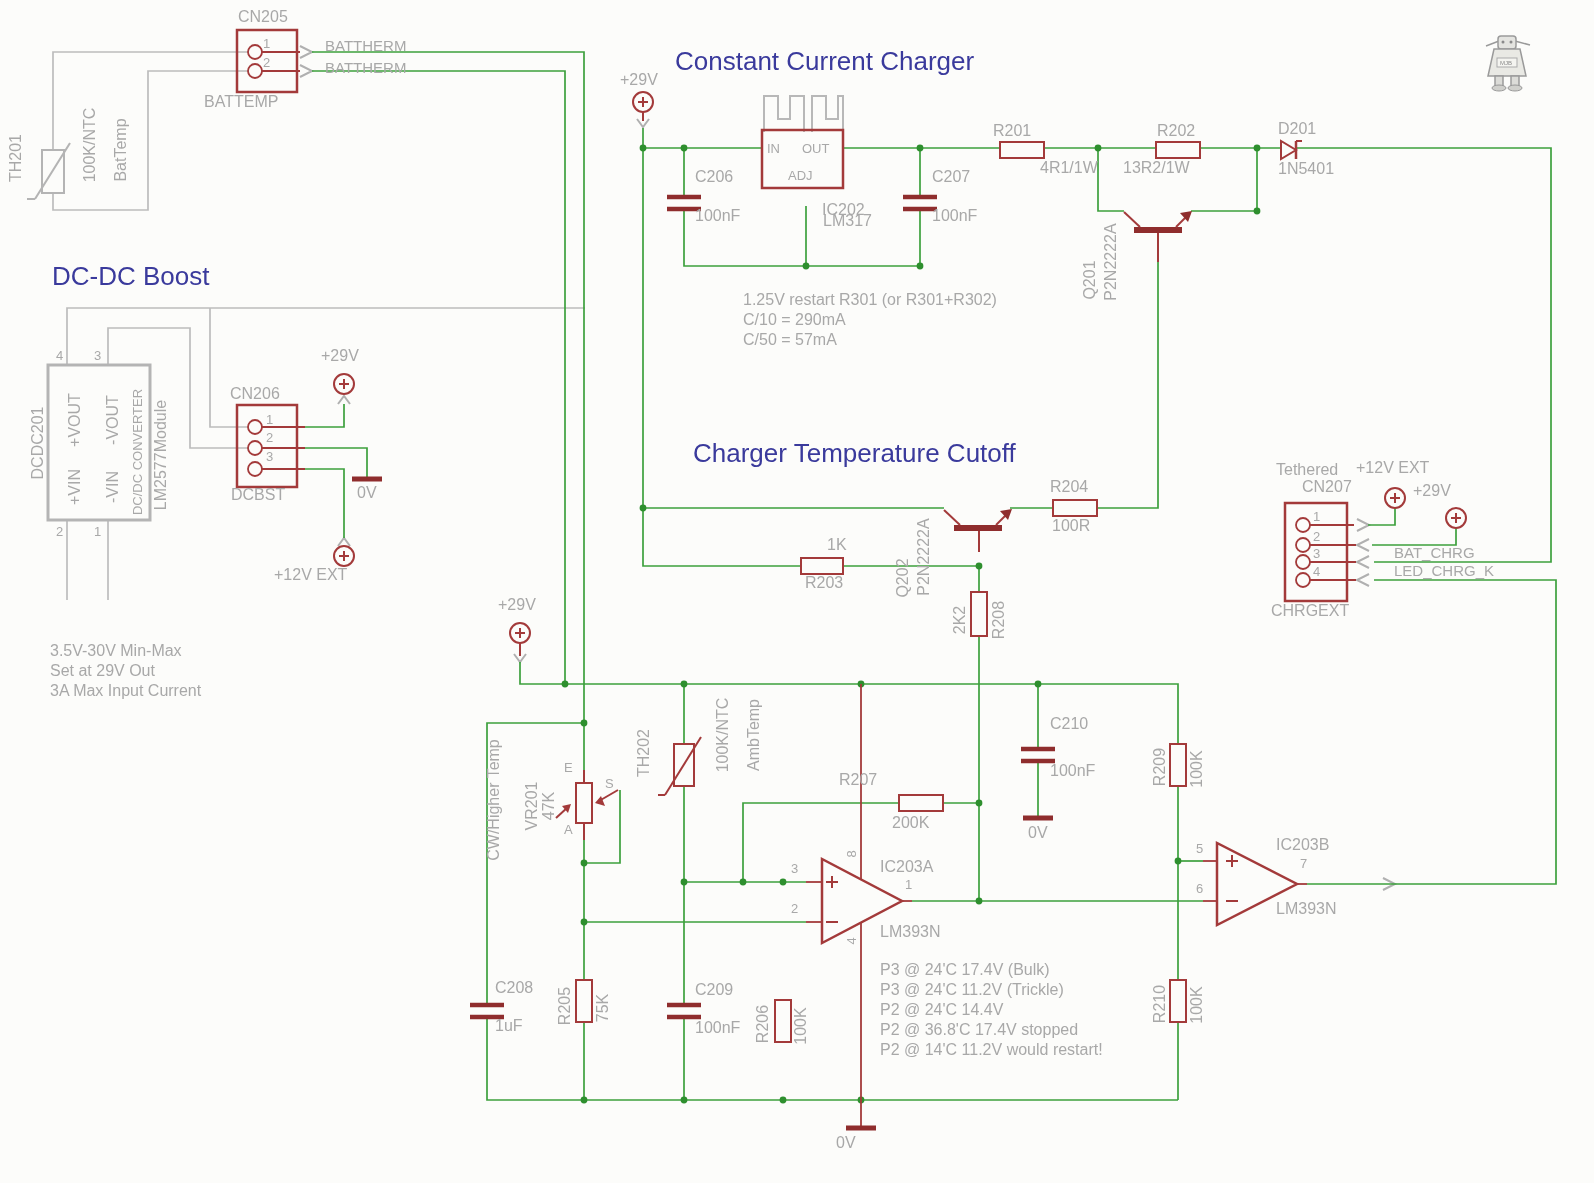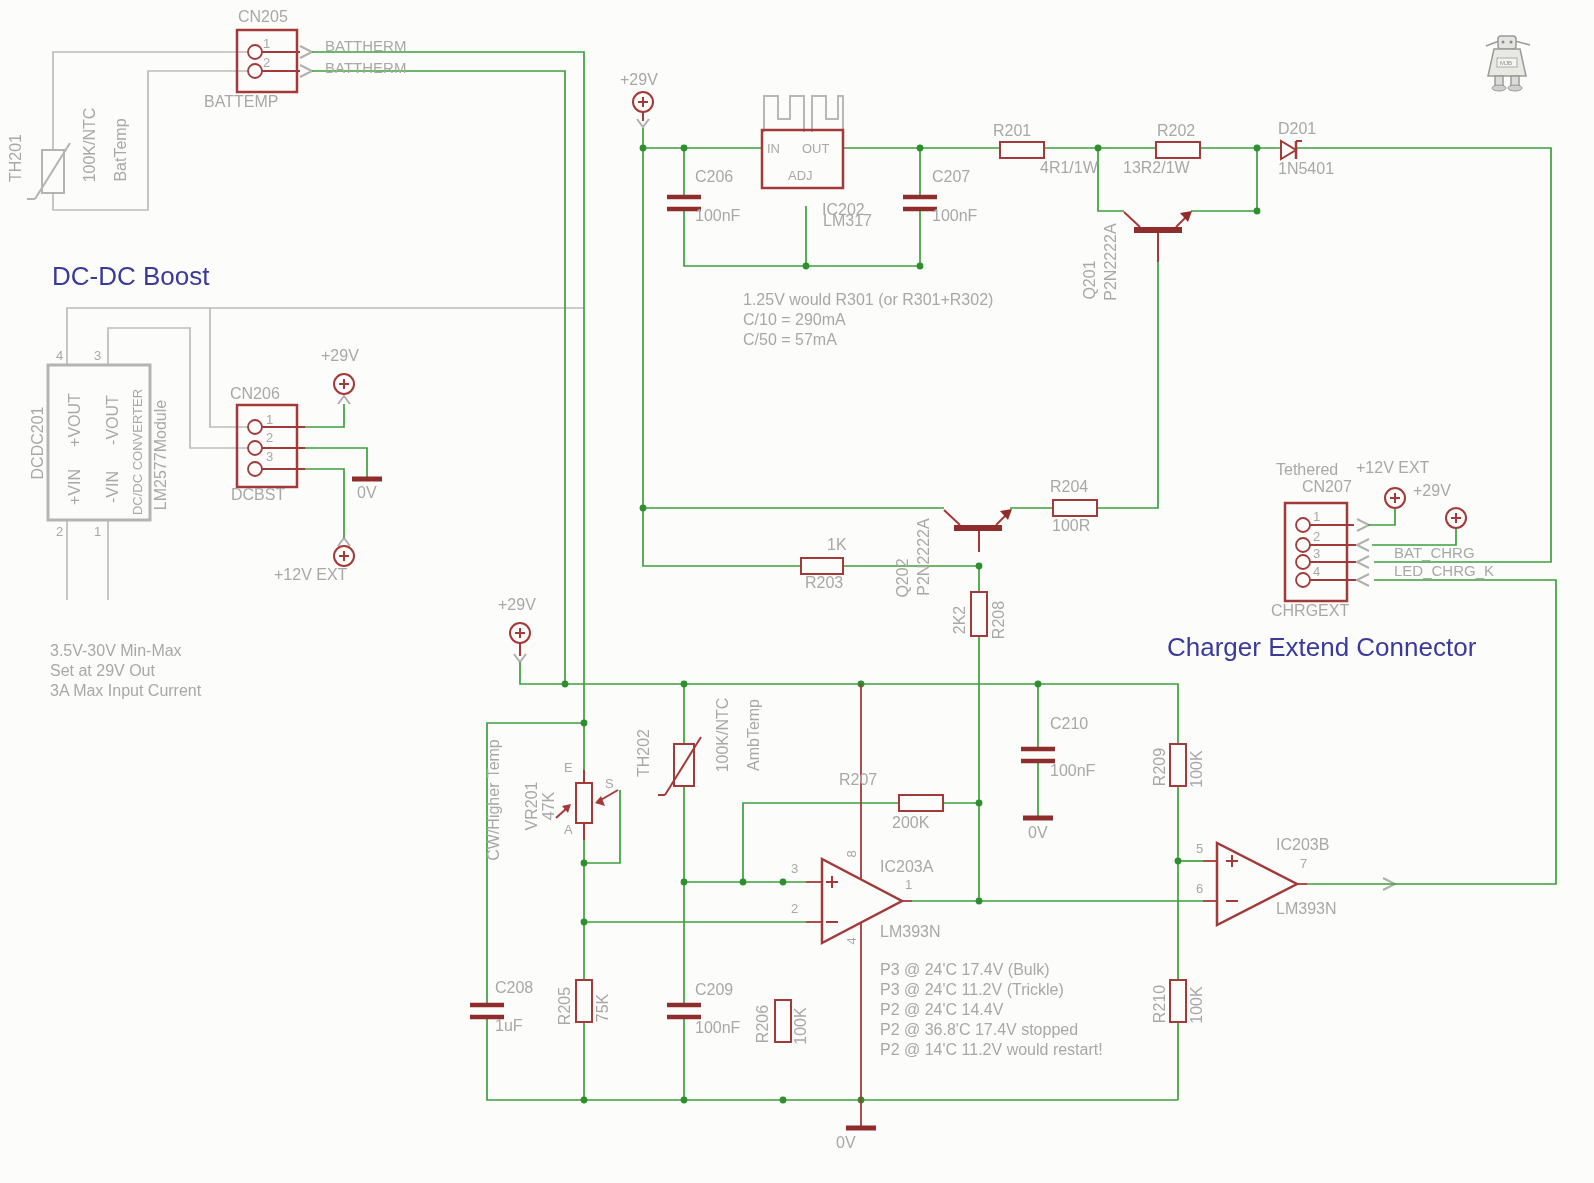--- a/index.html
+++ b/index.html
@@ -283,22 +283,23 @@
         <circle cx="25" cy="12" r="1.5" fill="#8a8a8a"></circle>
     <path d="M8,19 L34,19 L40,46 L2,46 Z" fill="#e9e9e4" stroke="#9a9a9a" stroke-width="1.5"></path>
     <rect x="11" y="28" width="20" height="9" fill="#f4f4f0" stroke="#ababab" stroke-width="1"></rect>
     <rect x="9" y="46" width="8" height="10" fill="#dcdcd8" stroke="#9a9a9a" stroke-width="1.5"></rect>
     <rect x="25" y="46" width="8" height="10" fill="#dcdcd8" stroke="#9a9a9a" stroke-width="1.5"></rect>
     <ellipse cx="13" cy="58" rx="7" ry="3" fill="#d0d0cc" stroke="#9a9a9a" stroke-width="1"></ellipse>
     <ellipse cx="29" cy="58" rx="7" ry="3" fill="#d0d0cc" stroke="#9a9a9a" stroke-width="1"></ellipse>
   </g>
 </svg>
 
+<span class="title" style="left:675px;top:46px">Constant Current Charger</span>
 <span class="title" style="left:52px;top:261px">DC-DC Boost</span>
-<span class="title" style="left:1167px;top:632px">Charger Extend Connector</span>
+<span class="title" style="left:693px;top:438px">Charger Temperature Cutoff</span>
 
 <span class="lbl v" style="position:absolute;left:16px;top:158px">TH201</span>
 <span class="lbl v" style="position:absolute;left:90px;top:145px">100K/NTC</span>
 <span class="lbl v" style="position:absolute;left:121px;top:150px">BatTemp</span>
 <span class="lbl" style="left:238px;top:8px">CN205</span>
 <span class="pin" style="left:263px;top:36px">1</span>
 <span class="pin" style="left:263px;top:55px">2</span>
 <span class="lbl" style="left:204px;top:93px">BATTEMP</span>
 <span class="net" style="left:325px;top:37px">BATTHERM</span>
 <span class="net" style="left:325px;top:59px">BATTHERM</span>
@@ -337,21 +338,21 @@
 <span class="lbl" style="left:932px;top:168px">C207</span>
 <span class="lbl" style="left:932px;top:207px">100nF</span>
 <span class="lbl" style="left:993px;top:122px">R201</span>
 <span class="lbl" style="left:1040px;top:159px">4R1/1W</span>
 <span class="lbl" style="left:1157px;top:122px">R202</span>
 <span class="lbl" style="left:1123px;top:159px">13R2/1W</span>
 <span class="lbl" style="left:1278px;top:120px">D201</span>
 <span class="lbl" style="left:1278px;top:160px">1N5401</span>
 <span class="lbl v" style="position:absolute;left:1090px;top:280px">Q201</span>
 <span class="lbl v" style="position:absolute;left:1111px;top:262px">P2N2222A</span>
-<span class="note" style="left:743px;top:290px">1.25V would R301 (or R301+R302)</span>
+<span class="note" style="left:743px;top:290px">1.25V restart R301 (or R301+R302)</span>
 <span class="note" style="left:743px;top:310px">C/10 = 290mA</span>
 <span class="note" style="left:743px;top:330px">C/50 = 57mA</span>
 
 <span class="lbl" style="left:827px;top:536px">1K</span>
 <span class="lbl" style="left:805px;top:574px">R203</span>
 <span class="lbl v" style="position:absolute;left:903px;top:578px">Q202</span>
 <span class="lbl v" style="position:absolute;left:924px;top:557px">P2N2222A</span>
 <span class="lbl" style="left:1050px;top:478px">R204</span>
 <span class="lbl" style="left:1052px;top:517px">100R</span>
 <span class="lbl v" style="position:absolute;left:960px;top:620px">2K2</span>

